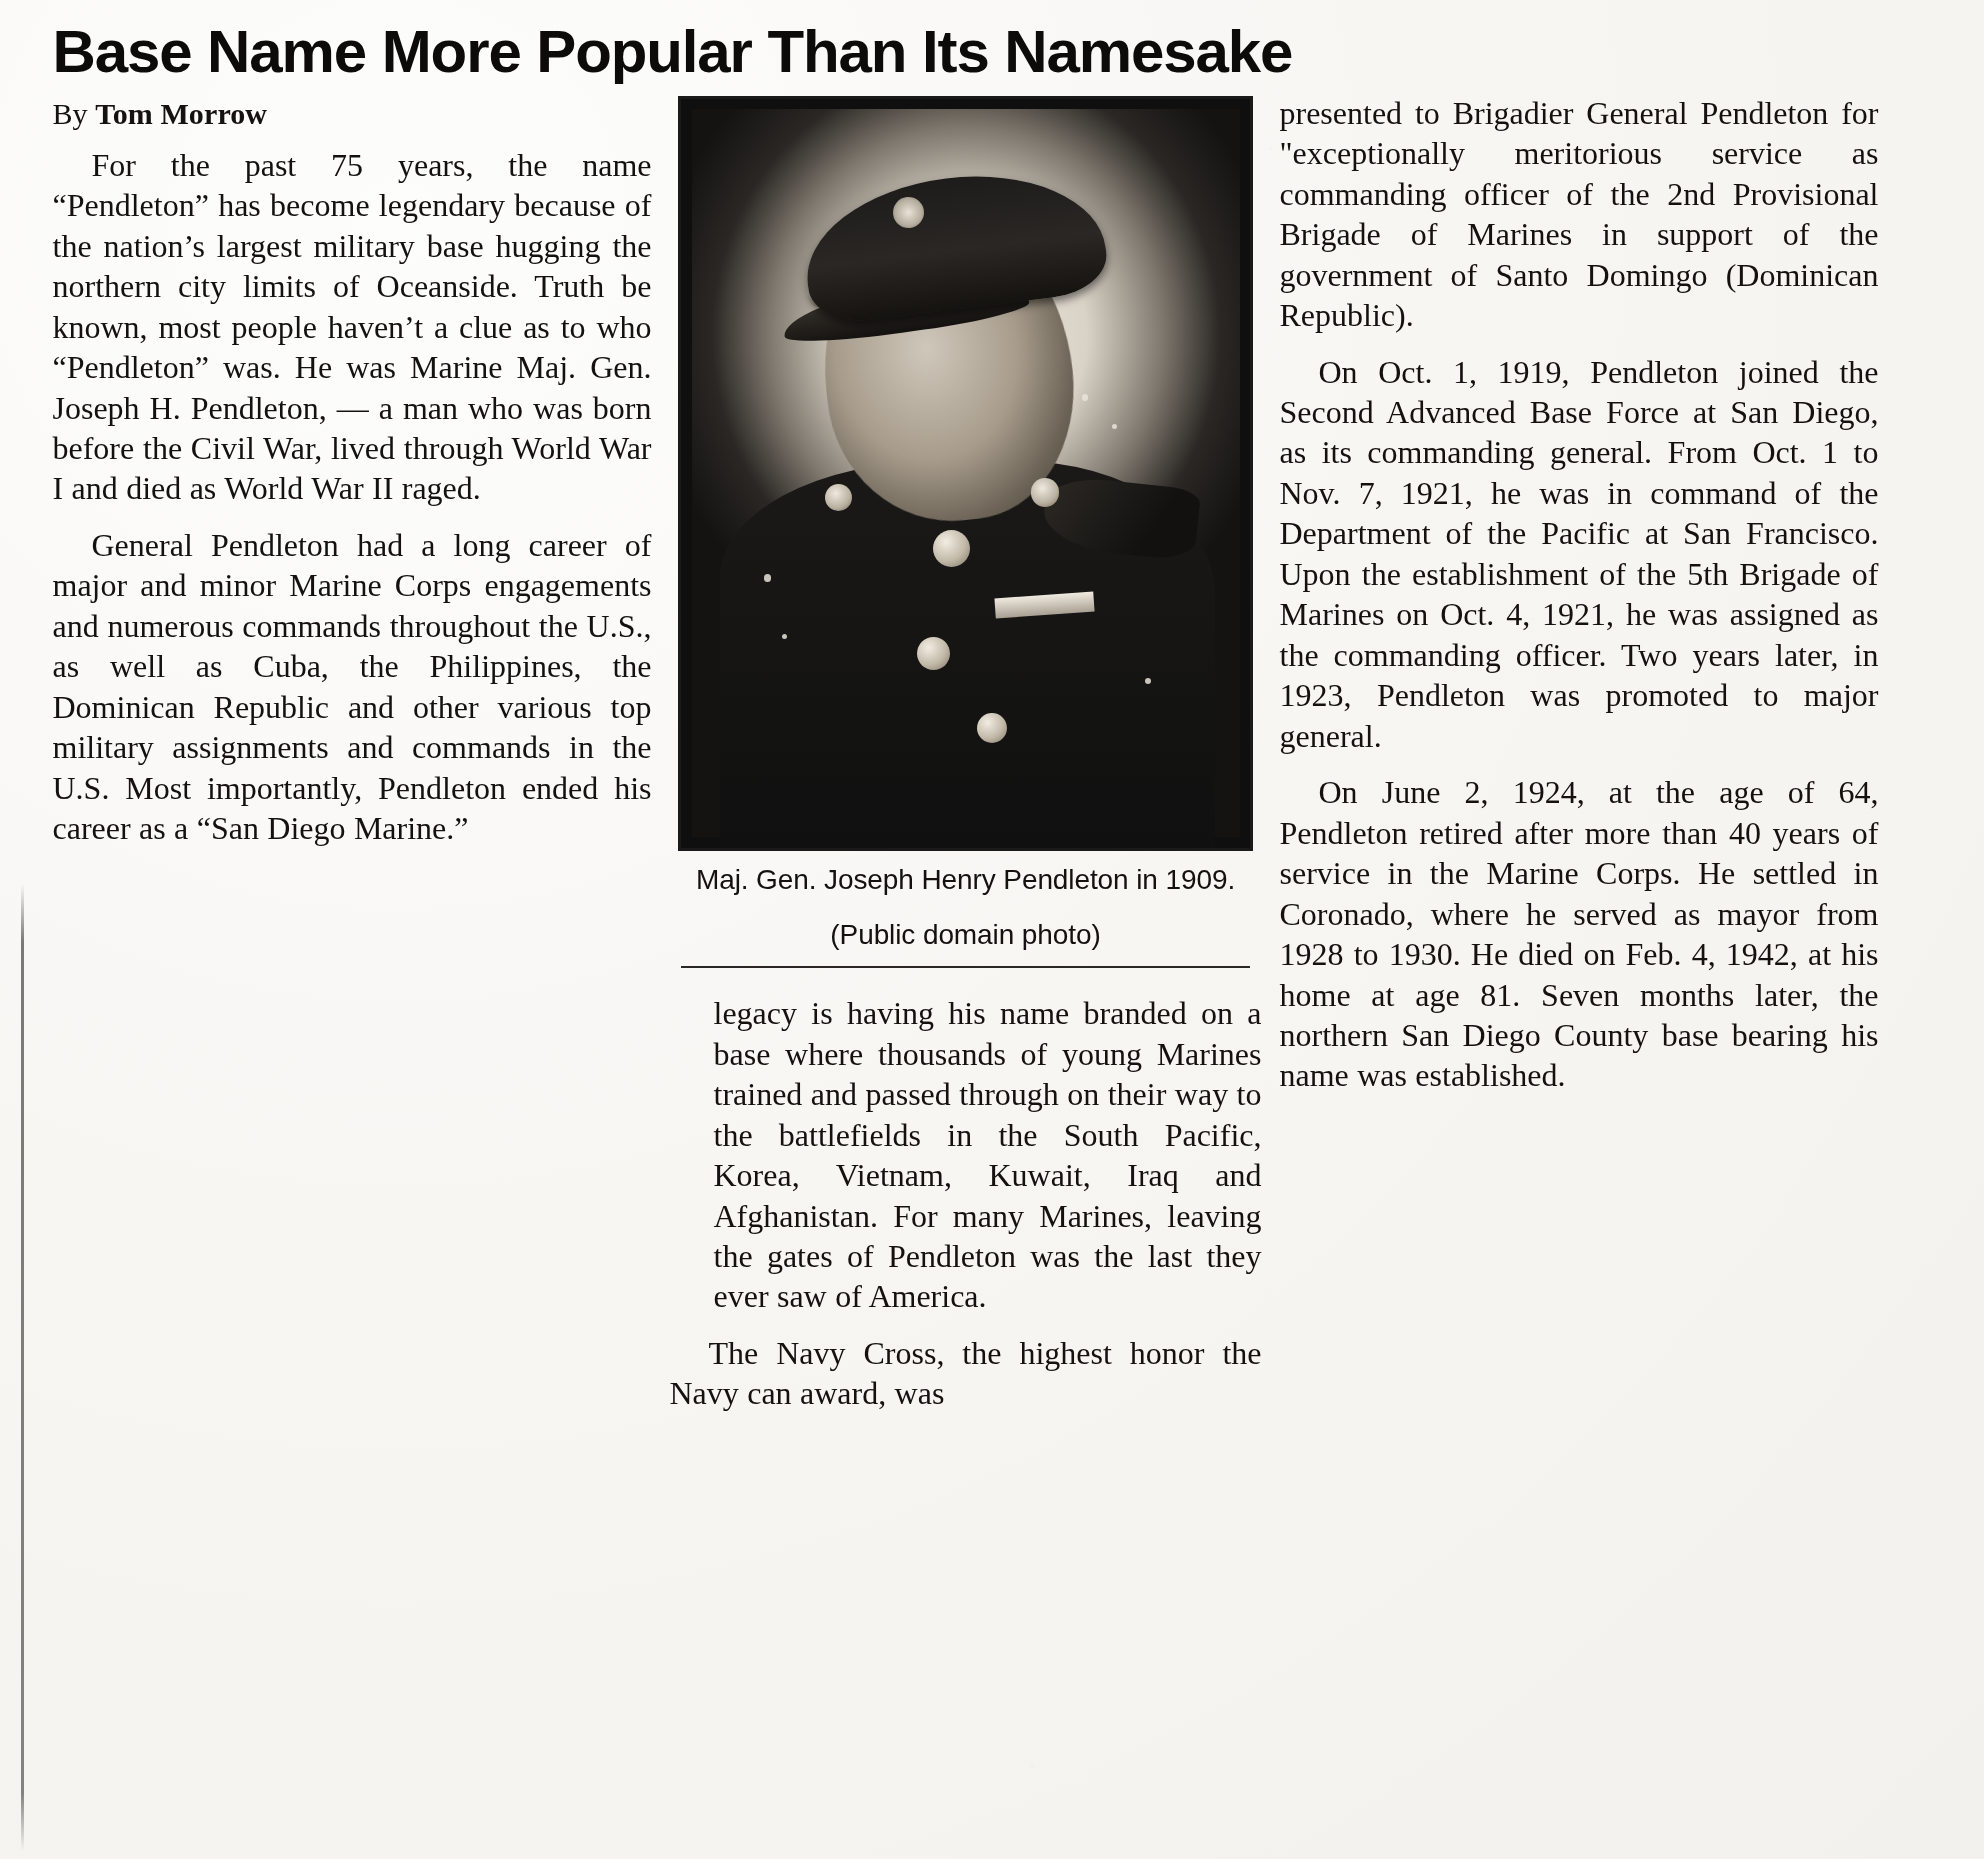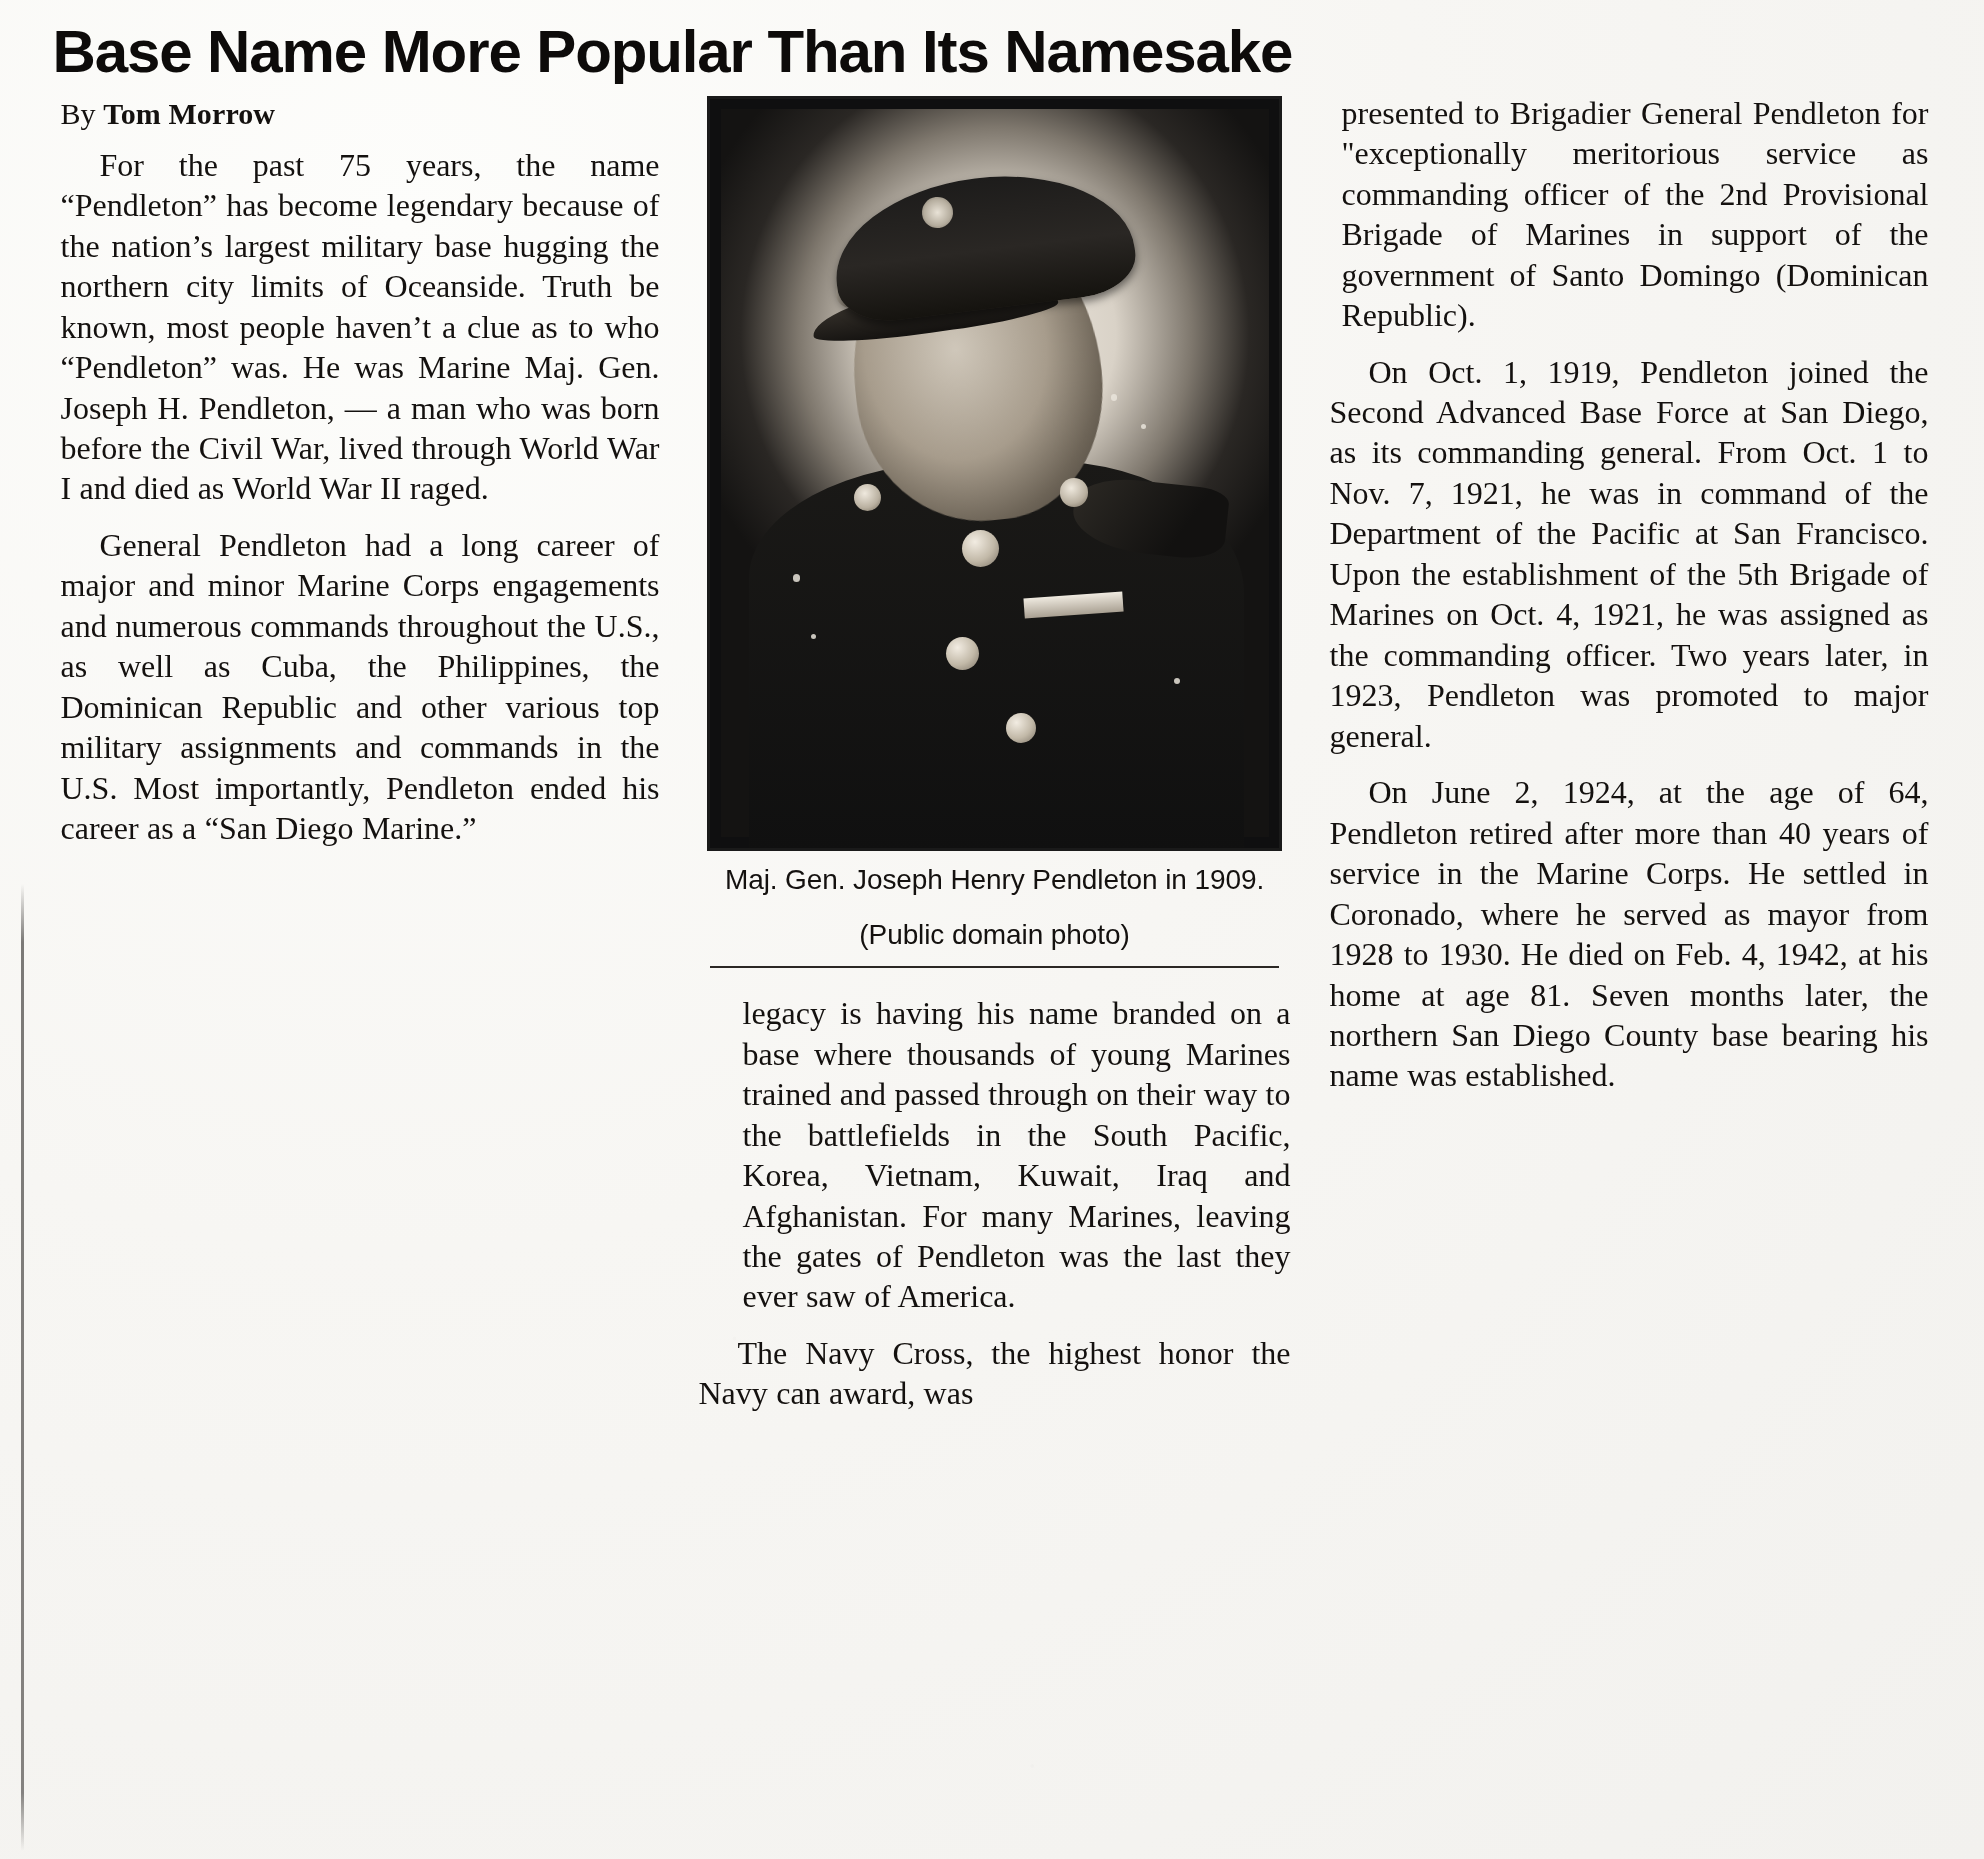--- a/index.html
+++ b/index.html
@@ -55,24 +55,23 @@
     position: absolute;
     left: 21px;
     top: 884px;
     width: 3px;
     height: 967px;
     background: linear-gradient(to bottom, rgba(0,0,0,0) 0%, rgba(20,17,15,.55) 6%, rgba(20,17,15,.5) 94%, rgba(0,0,0,0) 100%);
   }
   
   .cols {
     display: flex;
-    gap: 39px;
+    gap: 18px;
     margin-top: 10.5px;
     padding: 0 4.5px 0 7.5px;
-    justify-content: center;
   }
   .col {
     width: 599px;
     flex: 0 0 599px;
   }
   .col.mid { width: 592px; flex: 0 0 592px; }
   .col.right { width: 599px; flex: 0 0 599px; }
 
   .byline {
     font-family: "Liberation Serif", serif;
@@ -288,21 +287,21 @@
             <span>Maj. Gen. Joseph Henry Pendleton in 1909.</span>
             <span class="credit">(Public domain photo)</span>
           </div>
           <div class="cap-rule"></div>
         </div>
         <p class="body" style="text-indent:0;margin-left:44px;">legacy is having his name branded on a base where thousands of young Marines trained and passed through on their way to the battlefields in the South Pacific, Korea, Vietnam, Kuwait, Iraq and Afghanistan. For many Marines, leaving the gates of Pendleton was the last they ever saw of America.</p>
         <p class="body">The Navy Cross, the highest honor the Navy can award, was</p>
       </div>
 
       <div class="col right">
-        <p class="body" style="text-indent:0;margin-left:12px;">presented to Brigadier General Pendleton for "exceptionally meritorious service as commanding officer of the 2nd Provisional Brigade of Marines in support of the government of Santo Domingo (Dominican Republic).</p>
+        <p class="body" style="text-indent:0;">presented to Brigadier General Pendleton for "exceptionally meritorious service as commanding officer of the 2nd Provisional Brigade of Marines in support of the government of Santo Domingo (Dominican Republic).</p>
         <p class="body">On Oct. 1, 1919, Pendleton joined the Second Advanced Base Force at San Diego, as its commanding general. From Oct. 1 to Nov. 7, 1921, he was in command of the Department of the Pacific at San Francisco. Upon the establishment of the 5th Brigade of Marines on Oct. 4, 1921, he was assigned as the commanding officer. Two years later, in 1923, Pendleton was promoted to major general.</p>
         <p class="body">On June 2, 1924, at the age of 64, Pendleton retired after more than 40 years of service in the Marine Corps. He settled in Coronado, where he served as mayor from 1928 to 1930. He died on Feb. 4, 1942, at his home at age 81. Seven months later, the northern San Diego County base bearing his name was established.</p>
       </div>
 
     </div>
   </div>
 </div>
 
 
 </body></html>

